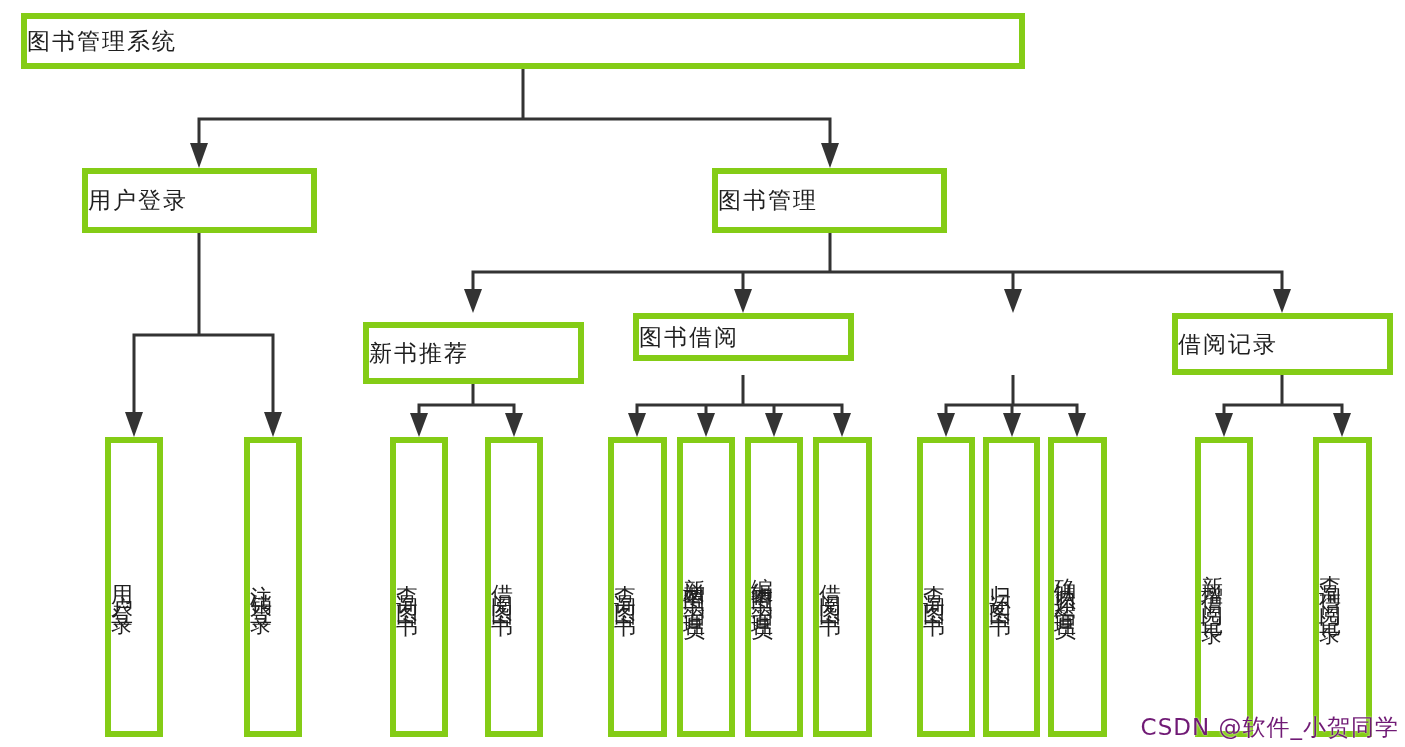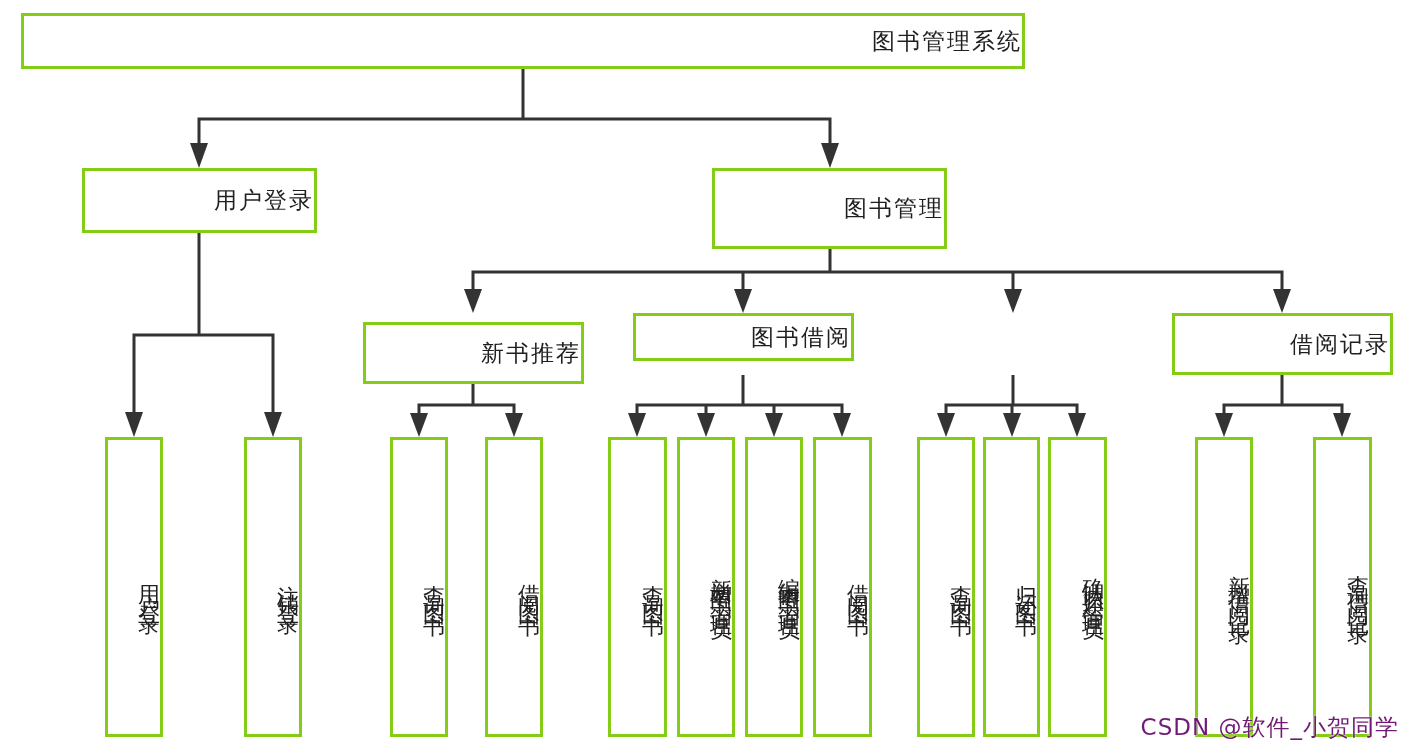--- a/index.html
+++ b/index.html
@@ -6,22 +6,22 @@
   html,body { background:#ffffff; }
   body {
     font-family:"DejaVu Sans","Liberation Sans",sans-serif;
     width:1405px; height:747px; overflow:hidden;
   }
   .canvas { position:relative; width:1405px; height:747px; background:#ffffff; }
   .connectors { position:absolute; left:0; top:0; width:1405px; height:747px; pointer-events:none; }
   .connectors path { stroke:#333333; stroke-width:3; fill:none; }
   .connectors polygon { fill:#333333; }
   .node {
-    position:absolute; background:#ffffff; border:3px solid #84cc16;
-    display:flex; align-items:center; justify-content:flex-end;
+    position:absolute; background:#ffffff; border:6px solid #84cc16;
+    display:flex; align-items:center; justify-content:flex-start;
     color:#1f1f1f;
   }
   .node--h { font-size:23px; letter-spacing:2px; white-space:nowrap; }
   .node--leaf { }
   .vtext {
     writing-mode:vertical-rl; text-orientation:mixed;
     font-size:22px; letter-spacing:10px; line-height:1;
     white-space:nowrap;
   }
   .vtext--tight { letter-spacing:6px; }
@@ -86,21 +86,21 @@
     </g>
   </svg>
 
   <div class="node node--h" style="left:21px;top:13px;width:1004px;height:56px">
     <span>图书管理系统</span>
   </div>
 
   <div class="node node--h" style="left:82px;top:168px;width:235px;height:65px">
     <span>用户登录</span>
   </div>
-  <div class="node node--h" style="left:712px;top:168px;width:235px;height:81px">
+  <div class="node node--h" style="left:712px;top:168px;width:235px;height:65px">
     <span>图书管理</span>
   </div>
 
   <div class="node node--h" style="left:363px;top:322px;width:221px;height:62px">
     <span>新书推荐</span>
   </div>
   <div class="node node--h" style="left:633px;top:313px;width:221px;height:48px">
     <span>图书借阅</span>
   </div>
   <div class="node node--h" style="left:1172px;top:313px;width:221px;height:62px">

